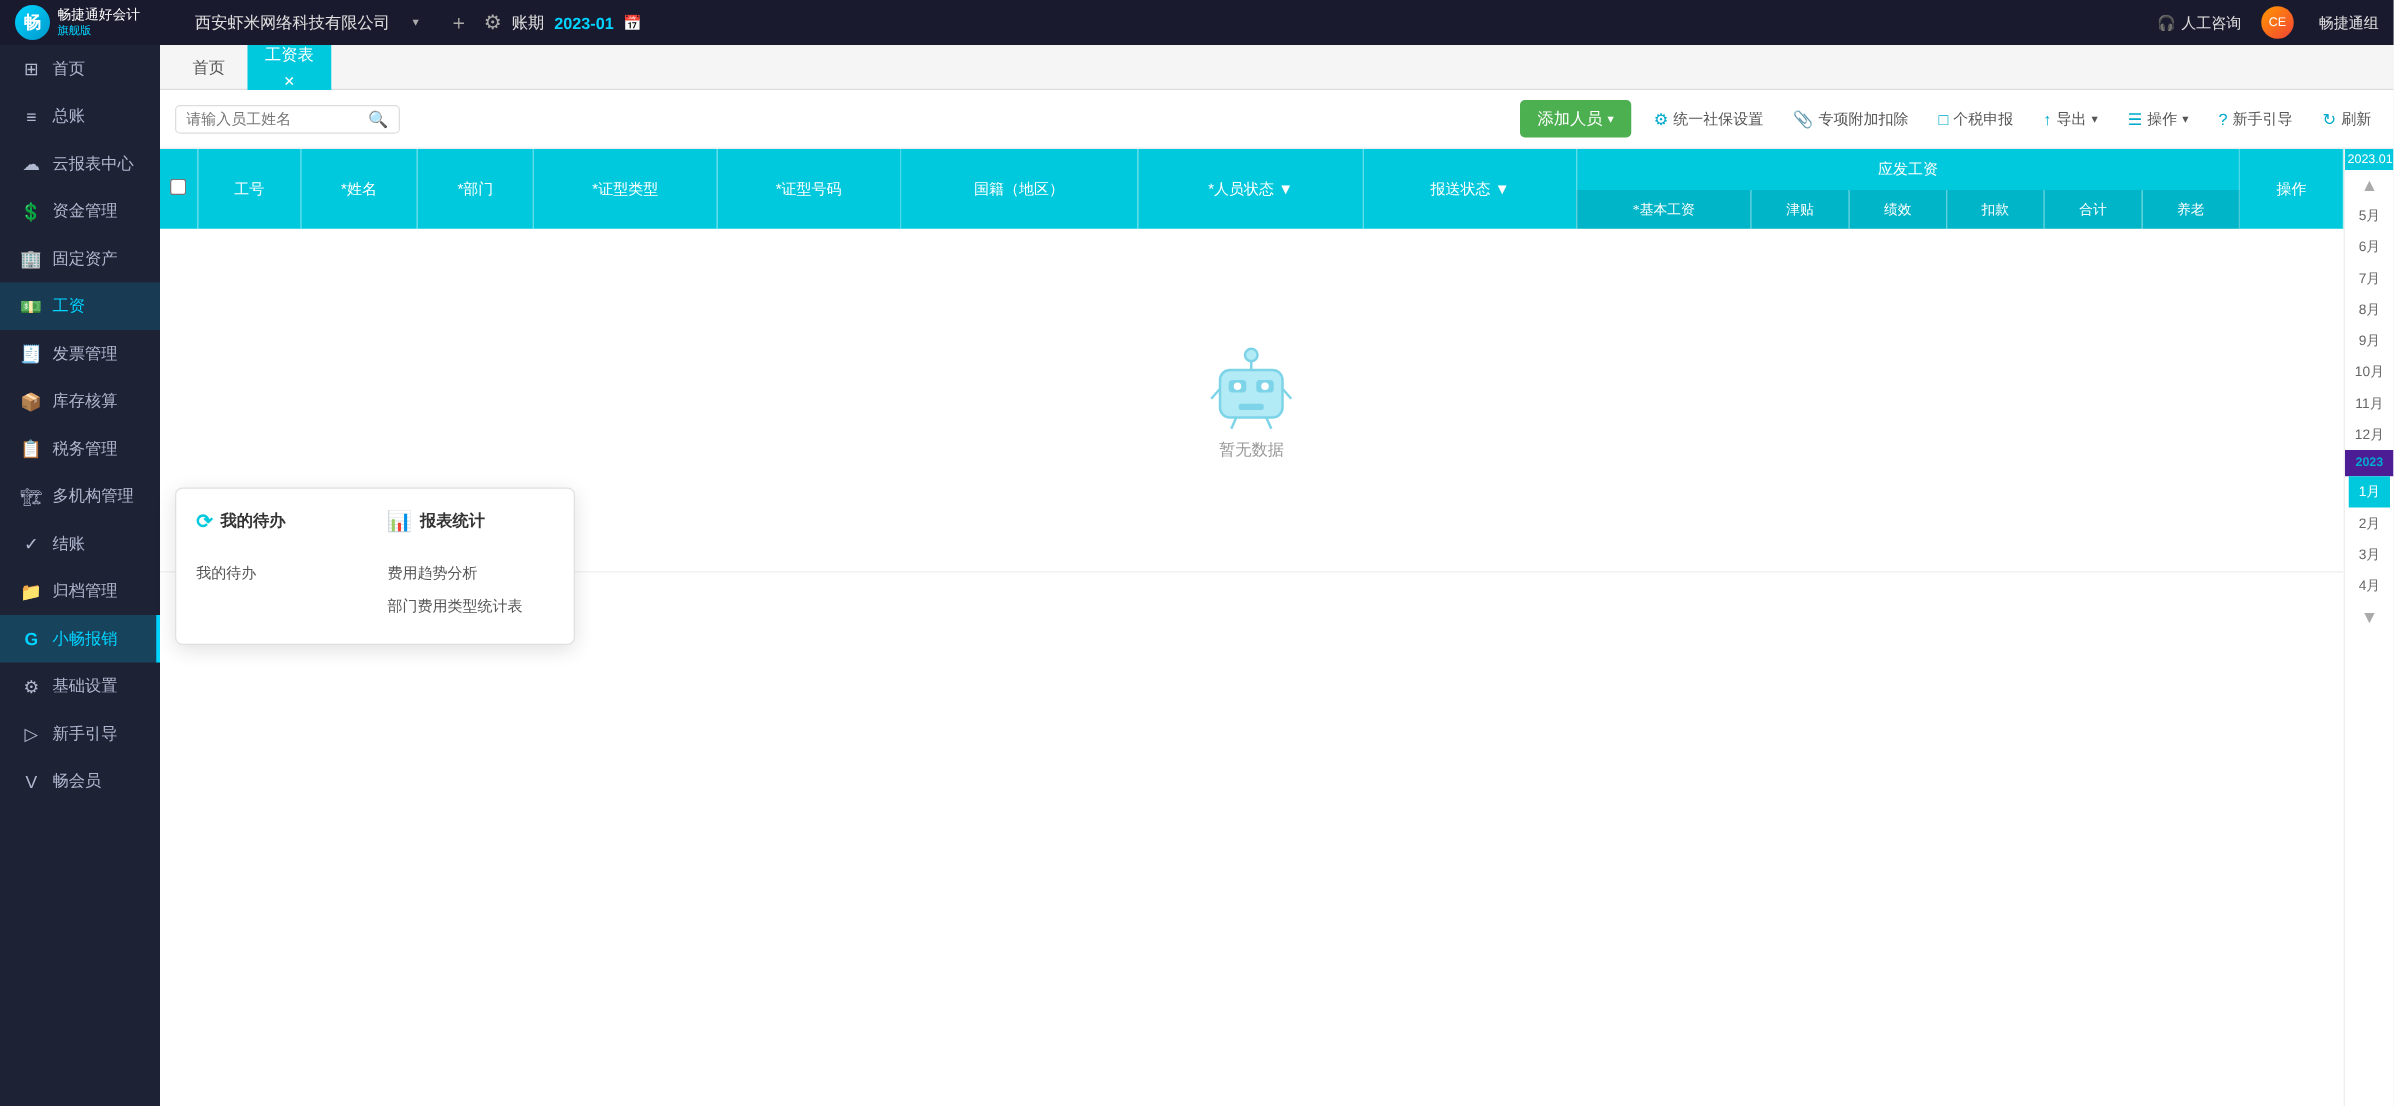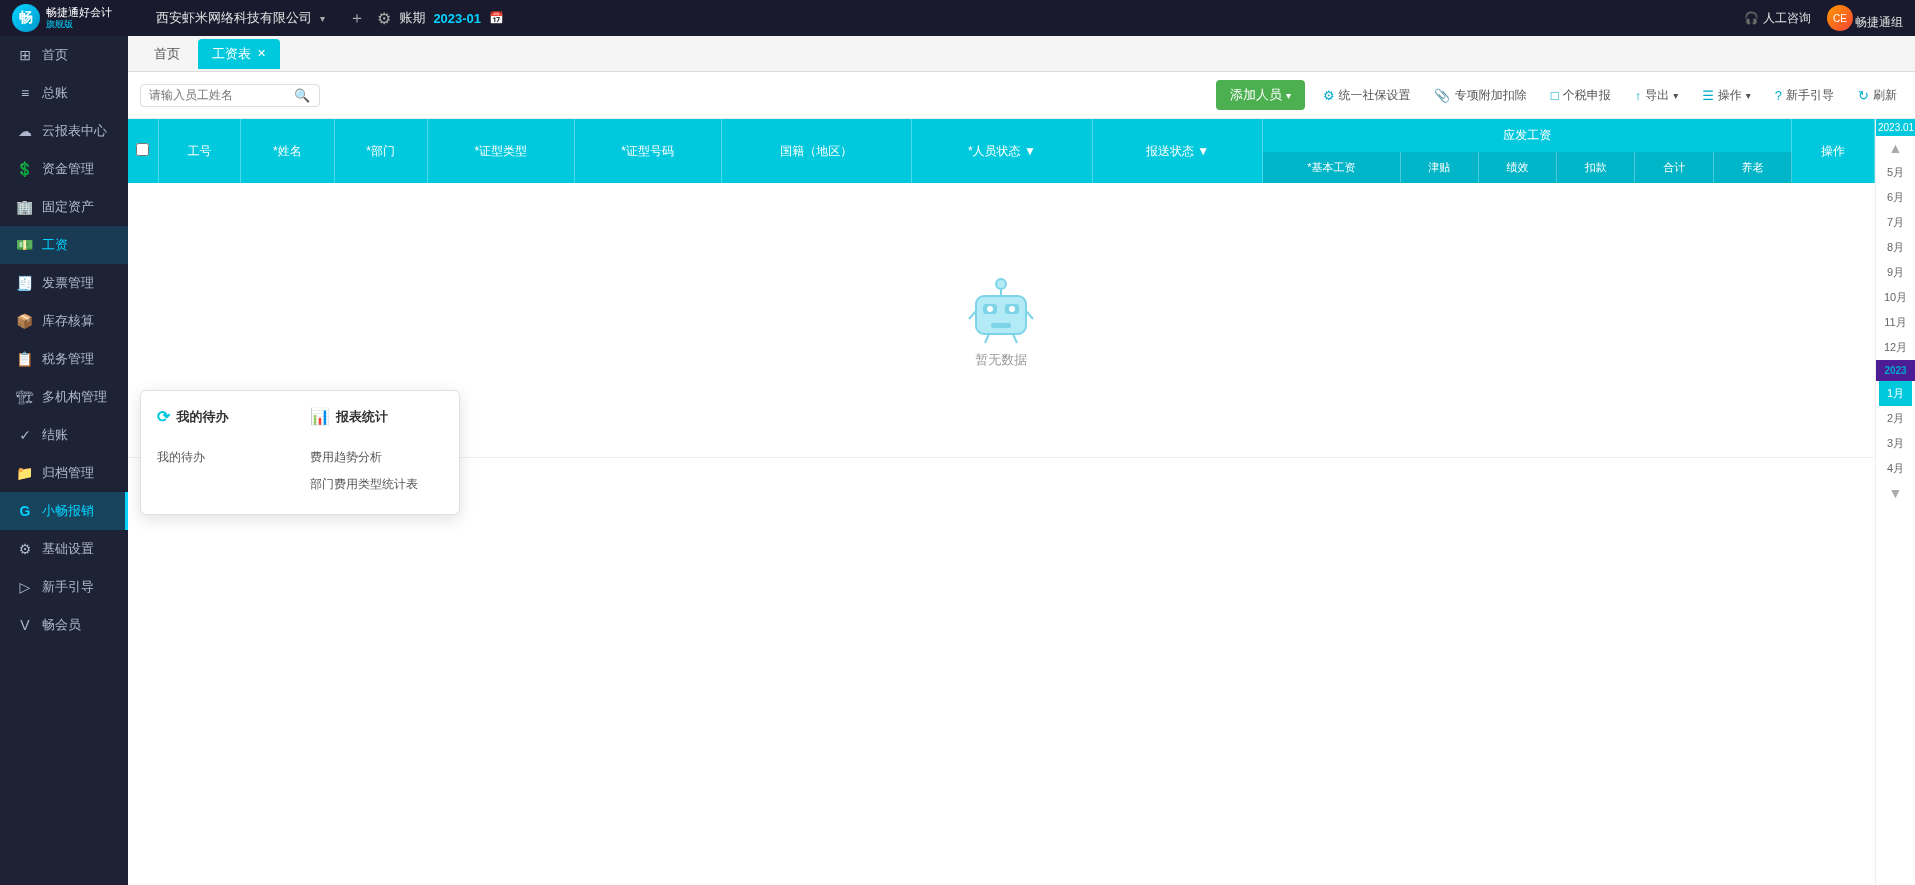--- a/index.html
+++ b/index.html
@@ -4,67 +4,67 @@
   <style>
     * { margin: 0; padding: 0; box-sizing: border-box; }
     body { font-family: 'Microsoft YaHei', Arial, sans-serif; font-size: 12px; background: #f0f2f5; width: 1915px; height: 885px; overflow: hidden; }
 
     
     .top-bar { display: flex; align-items: center; height: 36px; background: #1a1a2e; padding: 0 12px; gap: 8px; }
     .logo-area { display: flex; align-items: center; gap: 6px; width: 128px; }
     .logo-icon { width: 28px; height: 28px; background: linear-gradient(135deg, #00d4ff, #0099cc); border-radius: 50%; display: flex; align-items: center; justify-content: center; color: white; font-size: 14px; font-weight: bold; }
     .logo-text { color: white; font-size: 11px; line-height: 1.3; }
     .logo-text .sub { color: #00d4ff; font-size: 9px; }
-    .company-selector { display: flex; align-items: center; gap: 8px; color: #e0e0e0; font-size: 13px; cursor: pointer; padding: 4px 8px; border-radius: 4px; }
+    .company-selector { display: flex; align-items: center; gap: 18px; color: #e0e0e0; font-size: 13px; cursor: pointer; padding: 4px 8px; border-radius: 4px; }
     .chevron-down { color: #aaa; font-size: 10px; }
     .top-bar-actions { margin-left: 8px; display: flex; align-items: center; gap: 12px; color: #aaa; }
     .top-bar-actions span { cursor: pointer; font-size: 16px; }
     .period-label { color: #e0e0e0; font-size: 13px; text-align: center; }
     .period-value { color: #00d4ff; font-size: 13px; font-weight: bold; }
     .top-bar-right { margin-left: auto; display: flex; align-items: center; gap: 16px; }
     .service-btn { display: flex; align-items: center; gap: 4px; color: #e0e0e0; font-size: 12px; cursor: pointer; }
-    .user-area { display: flex; align-items: flex-end; gap: 2px; cursor: pointer; }
+    .user-area { display: flex; align-items: center; gap: 20px; cursor: pointer; }
     .user-avatar { width: 26px; height: 26px; background: linear-gradient(135deg, #ff9800, #f44336); border-radius: 50%; display: flex; align-items: center; justify-content: center; color: white; font-size: 10px; }
     .user-name { color: #e0e0e0; font-size: 12px; }
 
     
     .main-layout { display: flex; height: calc(885px - 36px); }
 
     
     .sidebar { width: 128px; background: #1e2235; display: flex; flex-direction: column; padding-top: 0; overflow-y: auto; }
     .sidebar-item { display: flex; align-items: center; gap: 8px; padding: 10px 16px; color: #b0b8d0; cursor: pointer; font-size: 13px; white-space: nowrap; }
     .sidebar-item.active { background: rgba(0,200,255,0.15); color: #00d4ff; }
     .sidebar-item .si-icon { font-size: 14px; width: 18px; text-align: center; }
     .sidebar-item.highlighted { background: rgba(0,200,255,0.2); color: #00d4ff; border-right: 3px solid #00d4ff; }
 
     
     .content-area { flex: 1; display: flex; flex-direction: column; overflow: hidden; }
 
     
     .tab-bar { background: #f5f5f5; border-bottom: 1px solid #ddd; display: flex; align-items: center; padding: 0 12px; height: 36px; gap: 4px; }
     .tab { padding: 6px 14px; border-radius: 4px 4px 0 0; cursor: pointer; font-size: 13px; color: #555; display: flex; align-items: center; gap: 6px; }
-    .tab.active { background: #00c9dd; color: white; }
+    .tab.active { background: #00c9dd; color: white; flex-direction: column; }
     .tab .close-icon { font-size: 11px; cursor: pointer; }
 
     
     .toolbar { background: white; border-bottom: 1px solid #eee; padding: 8px 12px; display: flex; align-items: center; gap: 8px; }
     .search-input-wrap { display: flex; align-items: center; border: 1px solid #ddd; border-radius: 4px; padding: 3px 8px; gap: 4px; width: 180px; }
     .search-input-wrap input { border: none; outline: none; font-size: 12px; color: #000000; width: 100%; }
     .search-icon { color: #aaa; font-size: 13px; }
     .toolbar-right { margin-left: auto; display: flex; align-items: center; gap: 12px; }
     .btn-add { background: #4caf50; color: white; border: none; border-radius: 4px; padding: 6px 14px; cursor: pointer; font-size: 13px; display: flex; align-items: center; gap: 4px; }
     .btn-add .chevron { font-size: 10px; }
     .toolbar-action { display: flex; align-items: center; gap: 4px; color: #555; font-size: 12px; cursor: pointer; padding: 4px 6px; border-radius: 3px; white-space: nowrap; }
     .toolbar-action .icon { color: #00aacc; font-size: 13px; }
 
     
     .table-container { flex: 1; overflow: auto; background: white; position: relative; }
     .salary-table { width: 100%; border-collapse: collapse; }
     .salary-table thead tr th { background: #00c9dd; color: white; font-weight: normal; font-size: 12px; padding: 8px 6px; text-align: center; border-right: 1px solid rgba(255,255,255,0.3); white-space: nowrap; }
-    .salary-table thead tr.sub-header th { background: #00b5c8; font-size: 11px; }
+    .salary-table thead tr.sub-header th { background: #00b5c8; font-size: 11px; font-family: Liberation Serif, serif; }
     .checkbox-cell { width: 30px; text-align: center; }
     .salary-table tbody tr td { padding: 8px 6px; border-bottom: 1px solid #f0f0f0; text-align: center; font-size: 12px; color: #555; }
 
     
     .empty-state { display: flex; flex-direction: column; align-items: center; justify-content: center; padding: 80px 20px; }
     .empty-text { color: #999; font-size: 13px; }
 
     
     .right-panel { width: 40px; background: white; border-left: 1px solid #eee; display: flex; flex-direction: column; overflow: hidden; position: relative; }
     .right-panel-header { background: #00c9dd; color: white; font-size: 10px; text-align: right; padding: 3px 2px; white-space: nowrap; }

